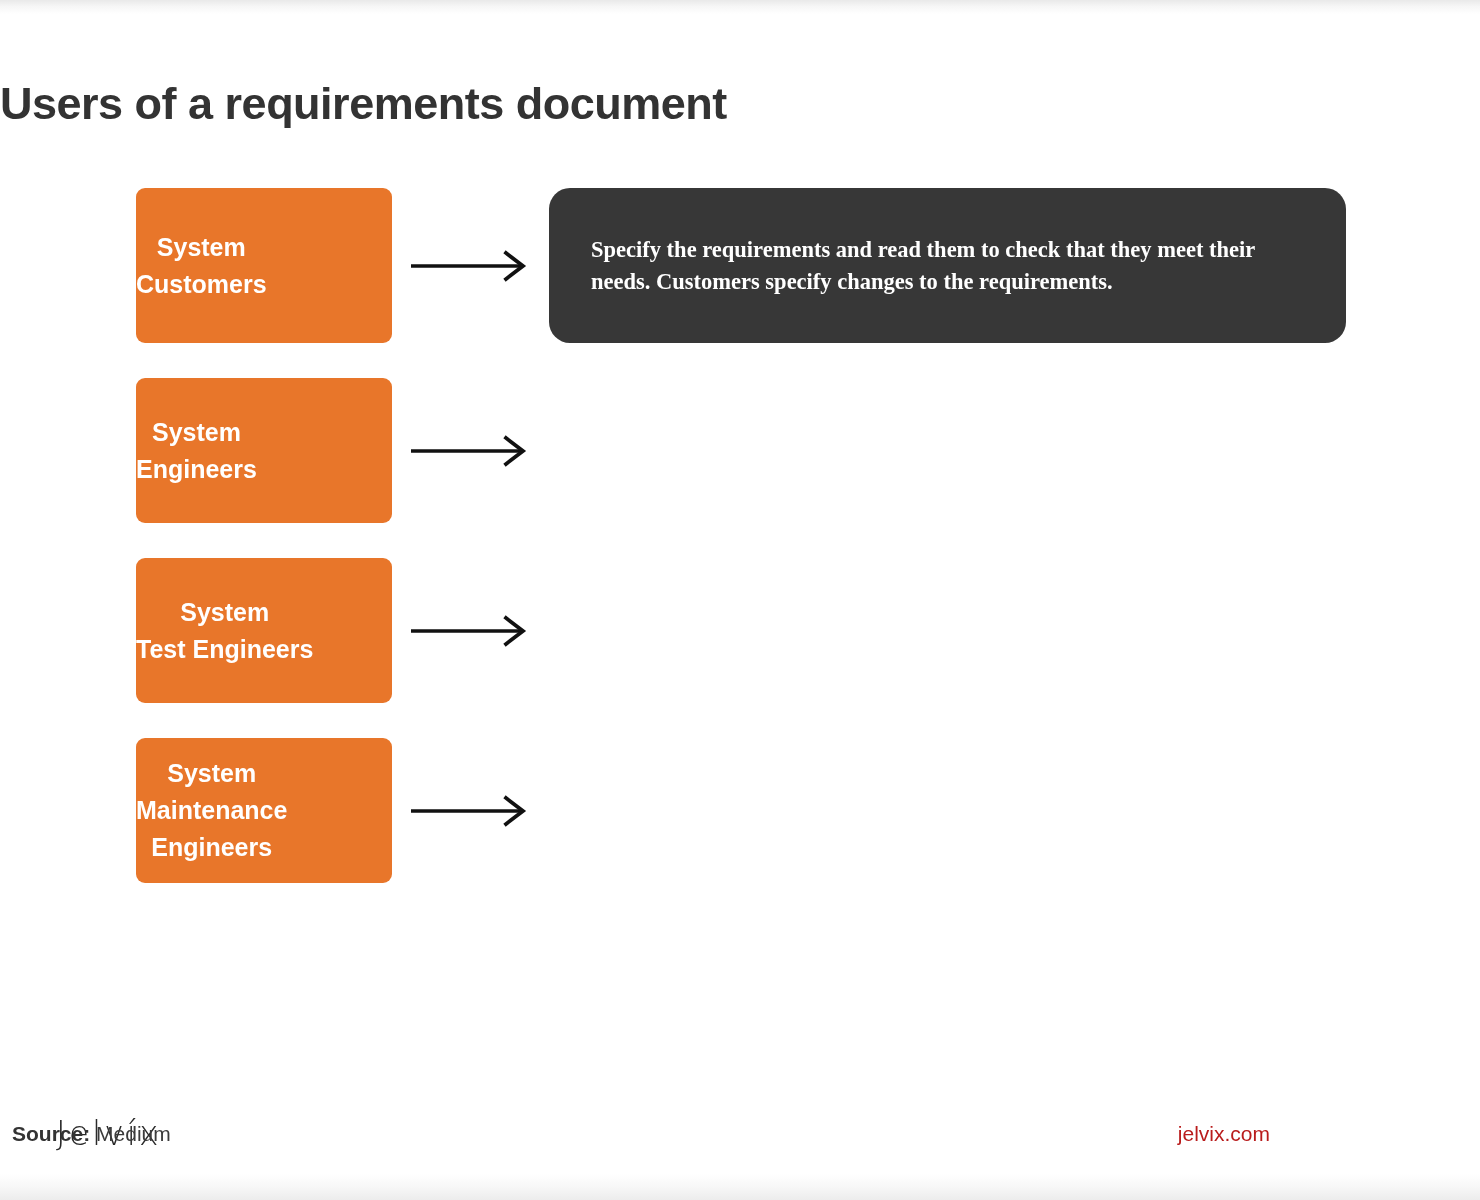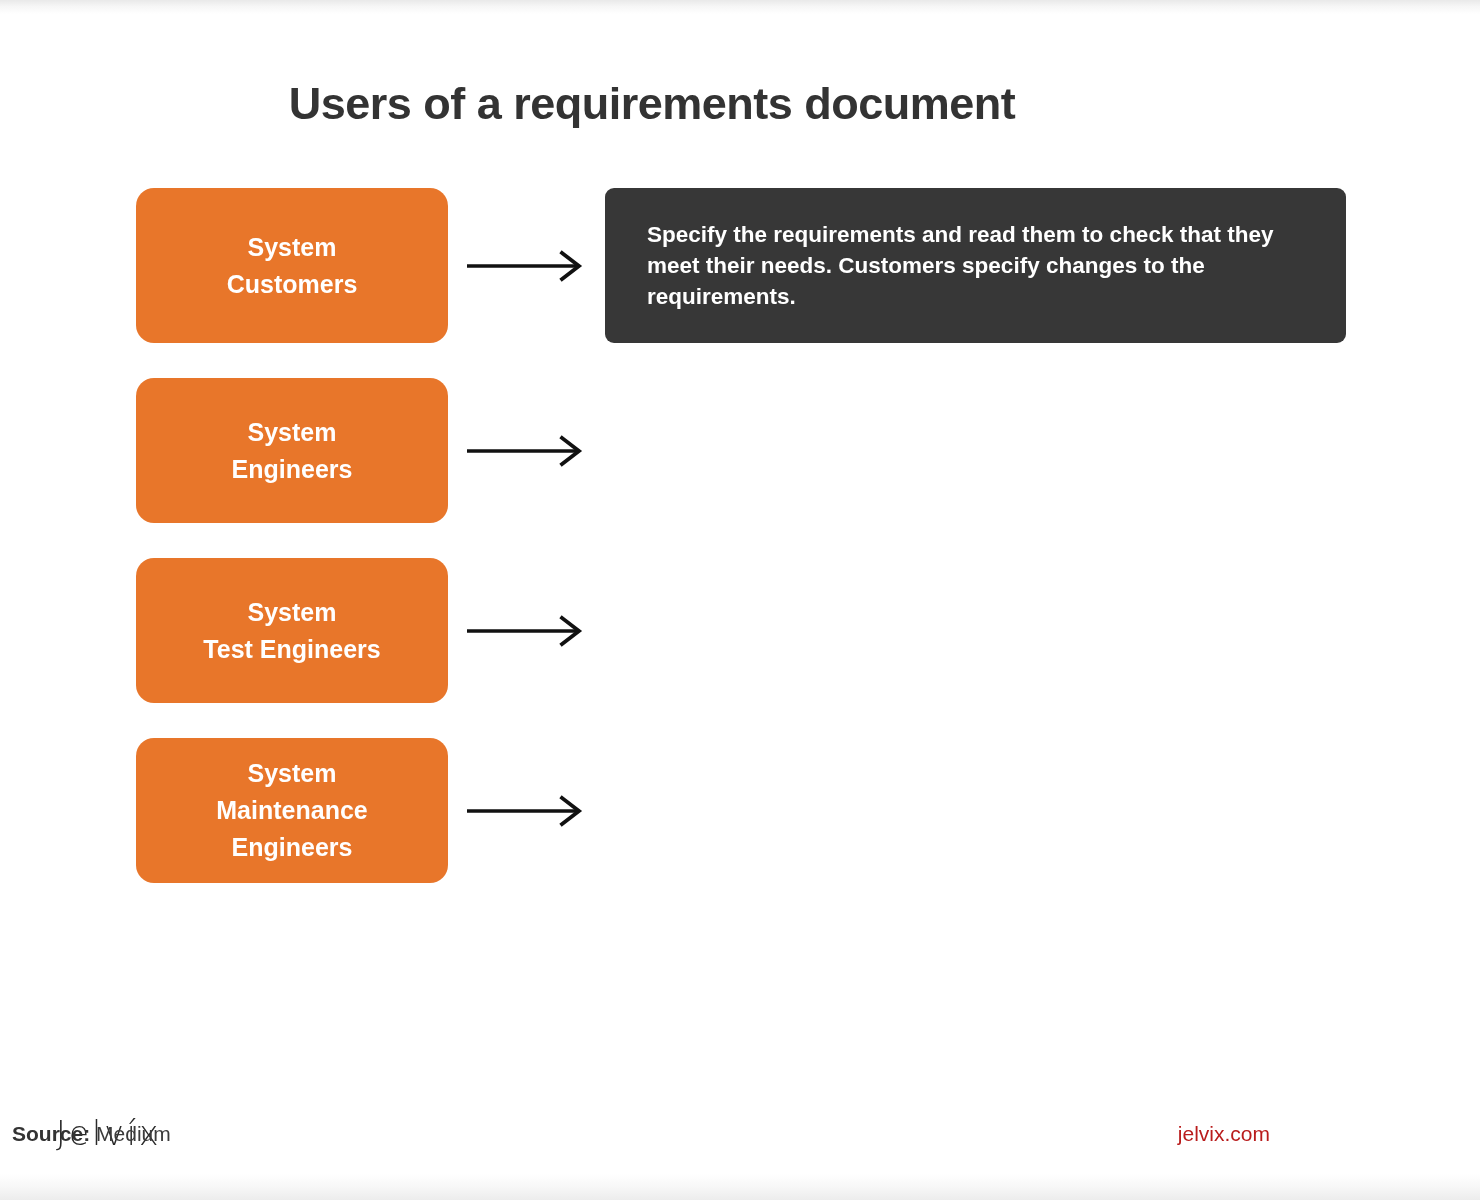--- a/index.html
+++ b/index.html
@@ -36,21 +36,20 @@
     position: relative;
     width: 1480px;
     height: 1200px;
   }
 
   .page-title {
     position: absolute;
     top: 78px;
     left: 0;
     width: 1304px;
-    text-align: center;
     font-size: 45px;
     font-weight: bold;
     color: #333333;
     letter-spacing: -0.5px;
   }
 
   .rows {
     position: absolute;
     top: 188px;
     left: 136px;
@@ -59,27 +58,26 @@
 
   .row {
     position: relative;
     display: flex;
     align-items: stretch;
     margin-bottom: 35px;
   }
   .row:last-child { margin-bottom: 0; }
 
   .role-box {
-    width: 312px;
+    width: 256px;
     min-height: 145px;
     background: #E8762A;
-    border-radius: 18px;
+    border-radius: 9px;
     display: flex;
     align-items: center;
-    justify-content: center;
     flex: none;
   }
 
   .role-label {
     color: #ffffff;
     font-size: 25px;
     font-weight: bold;
     line-height: 1.48;
     text-align: center;
     white-space: pre-line;
@@ -92,24 +90,25 @@
     align-items: center;
     justify-content: center;
   }
 
   .arrow-svg { display: block; }
 
   .desc-box {
     flex: 1;
     min-height: 145px;
     background: #373737;
-    border-radius: 9px;
+    border-radius: 21px;
     display: flex;
     align-items: center;
     padding: 18px 42px 18px 42px;
+    font-family: Liberation Serif, serif;
   }
 
   .desc-text {
     color: #ffffff;
     font-size: 22.5px;
     font-weight: bold;
     line-height: 1.38;
   }
 
   

